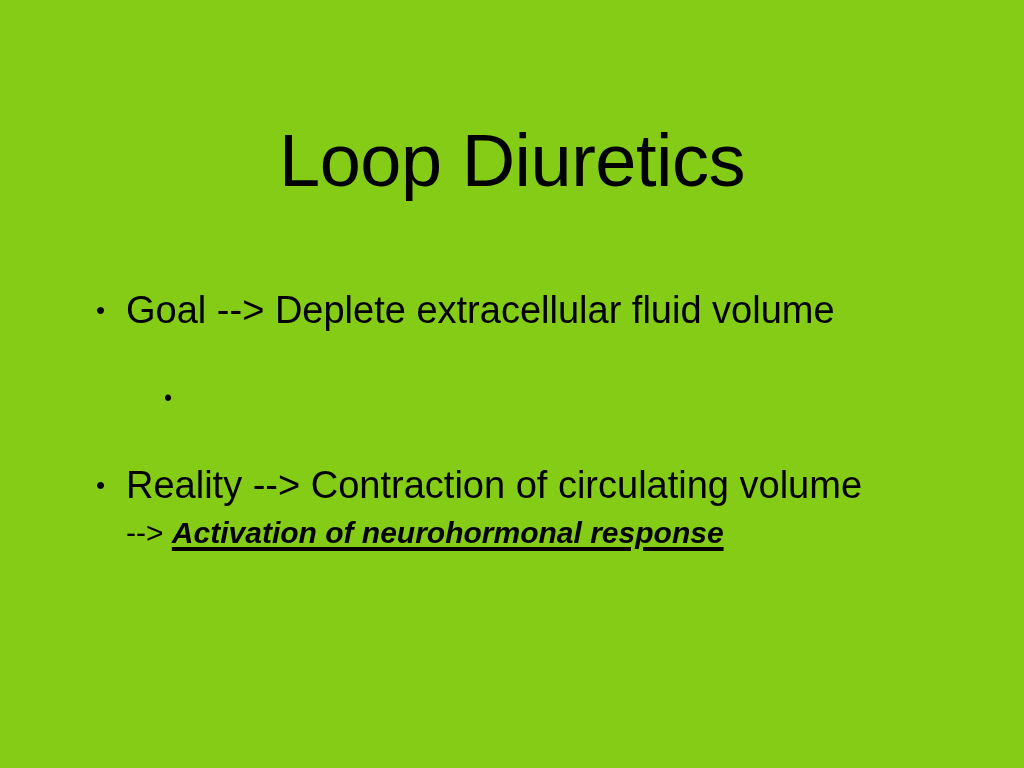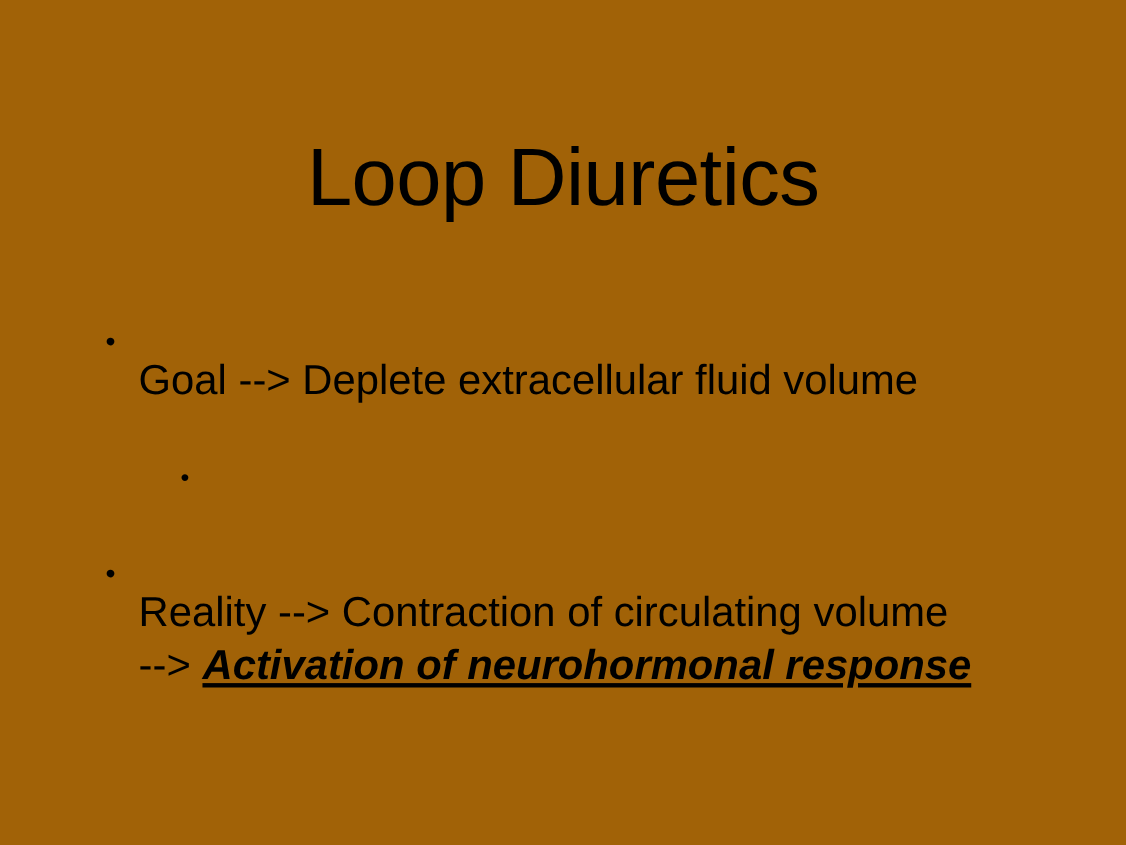--- a/index.html
+++ b/index.html
@@ -60,21 +60,20 @@
   }
   .level-1 .bullet-mark {
     width: 30px;
     flex: 0 0 30px;
     font-size: 26px;
     line-height: 48px;
     text-align: left;
   }
   .level-1 .bullet-text {
     flex: 1 1 auto;
-    margin-top: 36px;
   }
 
   
   .level-2 {
     font-size: 34px;
     line-height: 45px;
     margin-left: 68px;
   }
   .level-2 .bullet-mark {
     width: 25px;
@@ -87,39 +86,39 @@
     flex: 1 1 auto;
     max-width: 570px;
   }
 
   
   .gap-1 { height: 42px; }
   .gap-2 { height: 40px; }
 
   
   .cont-line {
-    font-size: 38px;
+    font-size: 30px;
     line-height: 48px;
     padding-left: 30px;
   }
 
   .emphasis {
     font-weight: 700;
     font-style: italic;
     text-decoration: underline;
     text-decoration-thickness: 4px;
     text-underline-offset: 4px;
   }
 
   .arrow { white-space: pre; }
 </style>
 </head>
 <body style="background: rgb(255, 255, 255);">
 
-<div class="slide" style="background: #a16207; color: rgb(0, 0, 0);">
+<div class="slide" style="background: #84cc16; color: rgb(0, 0, 0);">
 
   <h1 class="slide-title">Loop Diuretics</h1>
 
   <div class="slide-body">
 
     <div class="bullet-row level-1">
       <span class="bullet-mark">•</span>
       <span class="bullet-text">Goal --&gt; Deplete extracellular fluid volume</span>
     </div>
 

